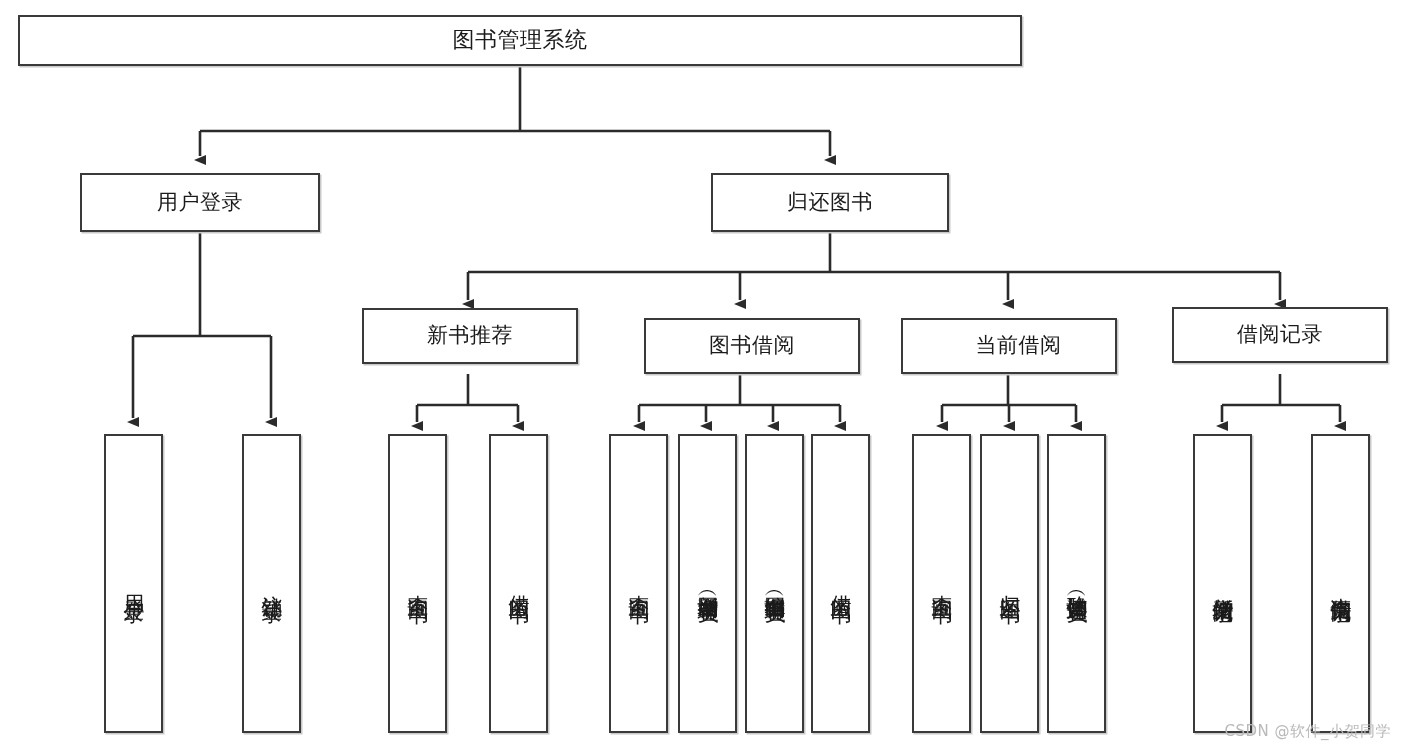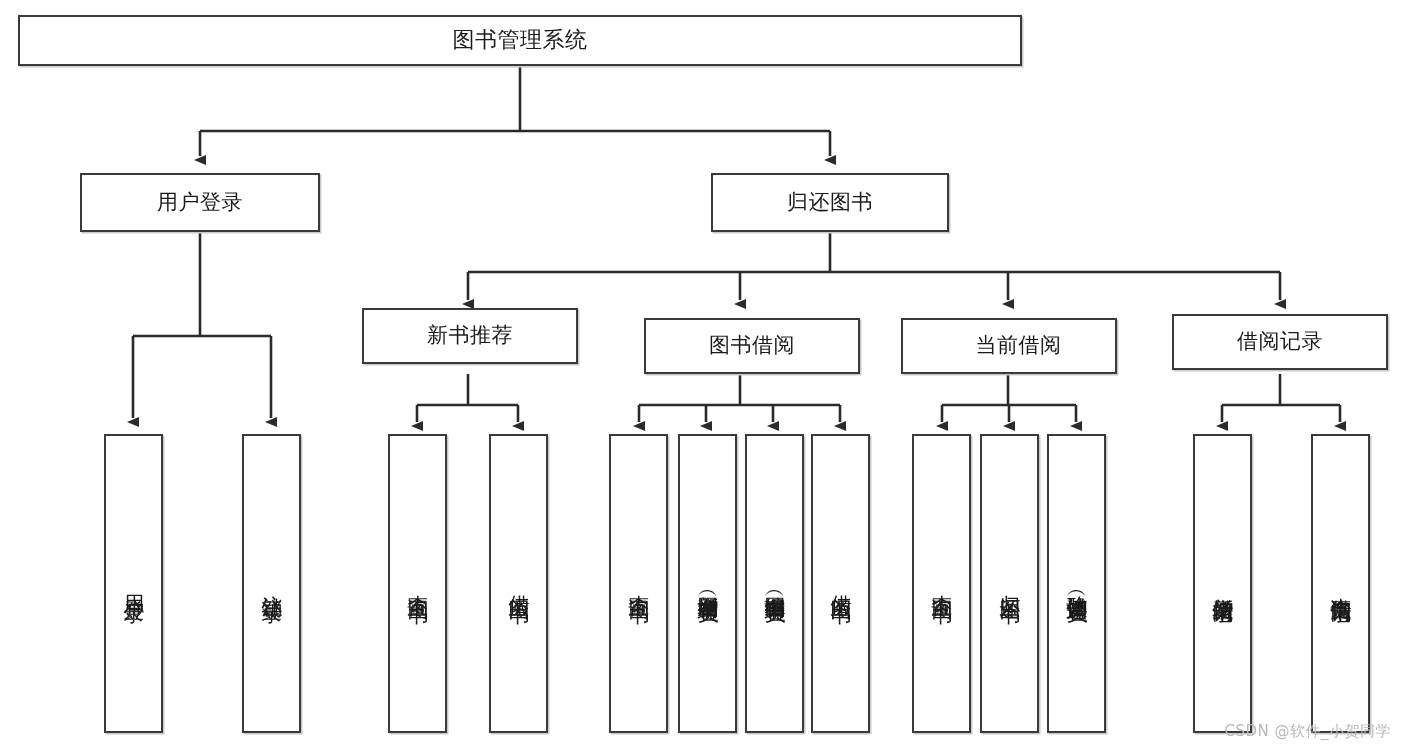--- a/index.html
+++ b/index.html
@@ -139,21 +139,21 @@
 
   <div class="node horiz" style="left:362px;top:308px;width:216px;height:56px;">
     <span class="label">新书推荐</span>
   </div>
   <div class="node horiz" style="left:632px;top:318px;width:216px;height:56px;margin-left:12px;">
     <span class="label">图书借阅</span>
   </div>
   <div class="node horiz" style="left:901px;top:318px;width:216px;height:56px;padding-left:19px;">
     <span class="label">当前借阅</span>
   </div>
-  <div class="node horiz" style="left:1172px;top:314px;width:216px;height:56px;justify-content:center;">
+  <div class="node horiz" style="left:1172px;top:307px;width:216px;height:56px;justify-content:center;">
     <span class="label">借阅记录</span>
   </div>
 
   <div class="node vert" style="left:104px;top:434px;width:59px;height:299px;">
     <span class="label">用户登录</span>
   </div>
   <div class="node vert" style="left:242px;top:434px;width:59px;height:299px;">
     <span class="label">注销登录</span>
   </div>
 

